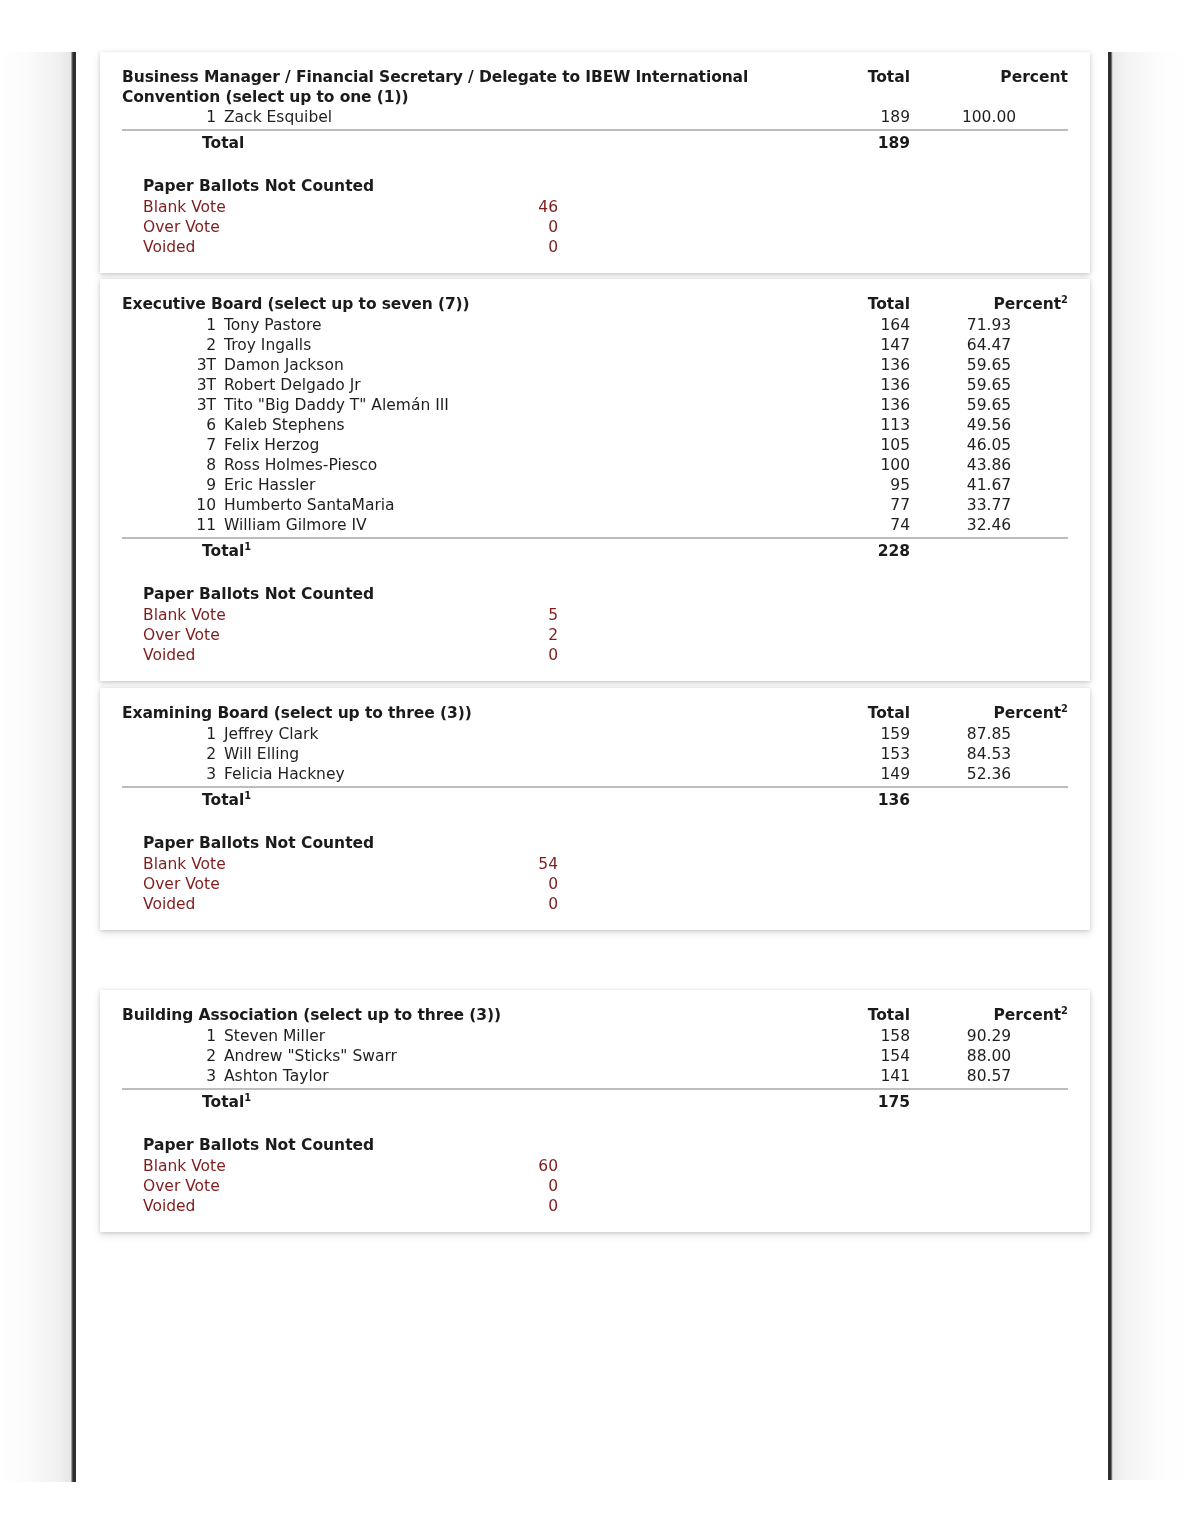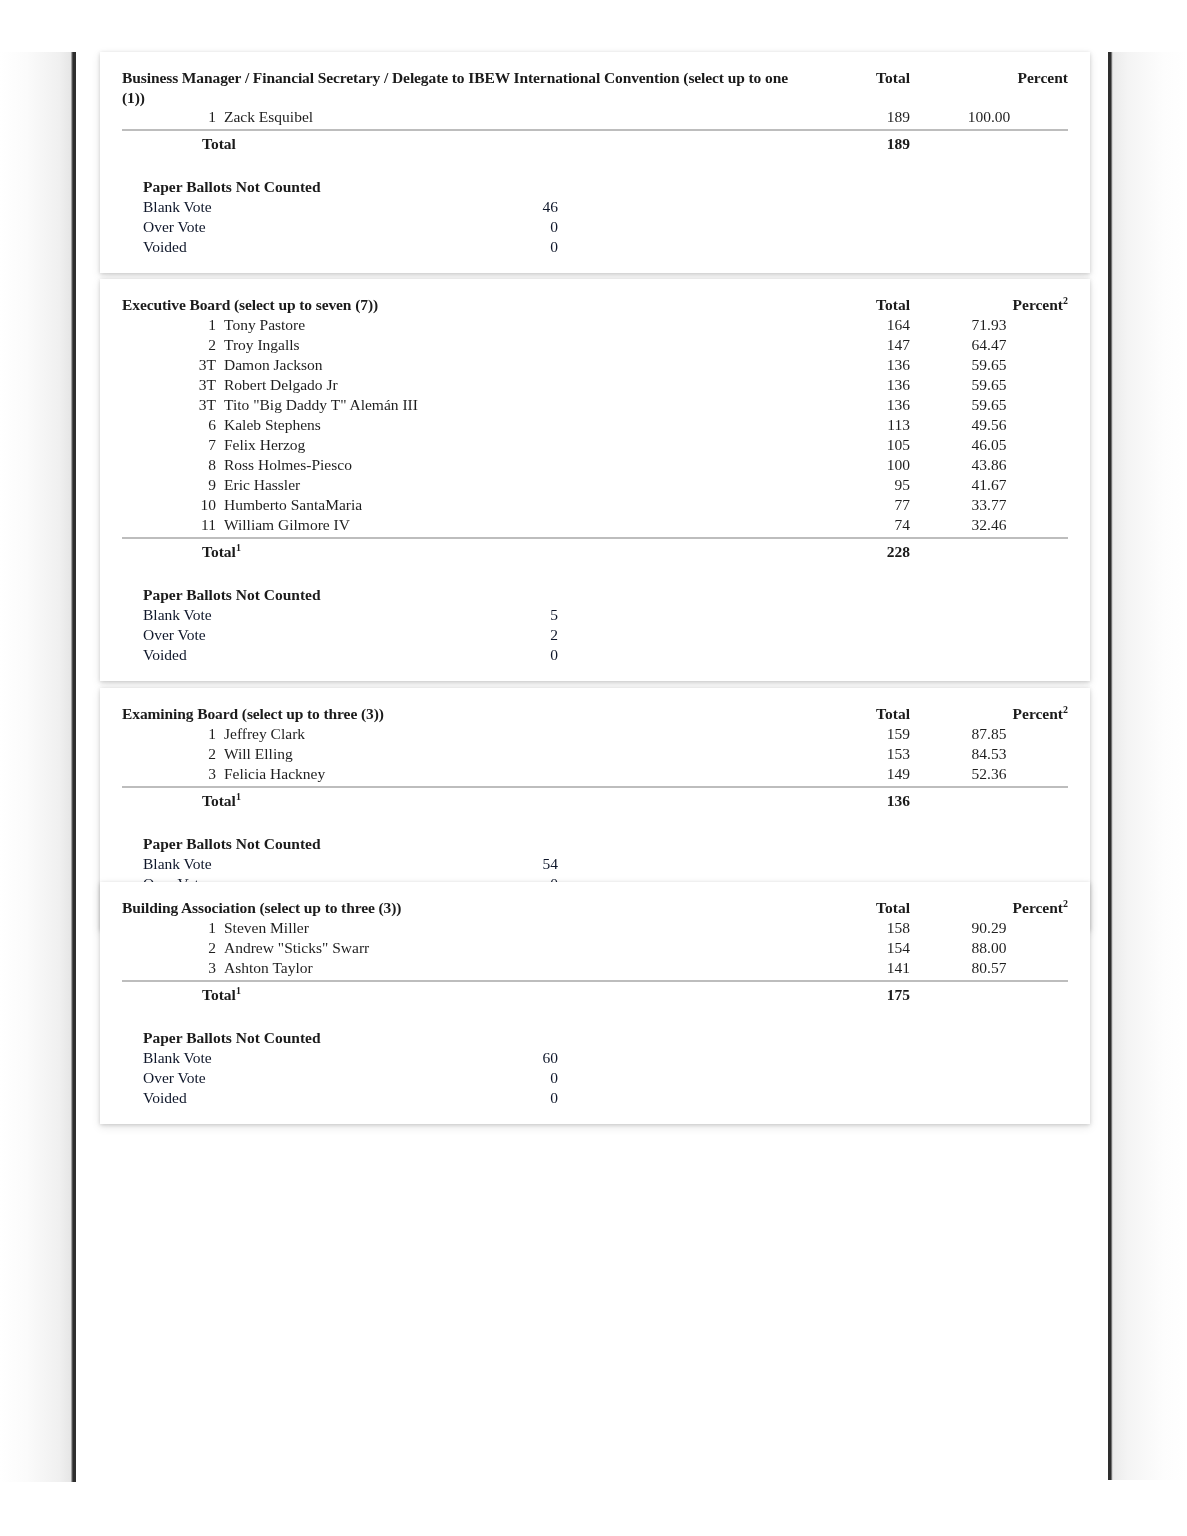--- a/index.html
+++ b/index.html
@@ -42,21 +42,20 @@
     background: linear-gradient(to right, #2e2e2e 0%, #2e2e2e 3.5%, #ebebeb 6%, #f4f4f4 25%, #fdfdfd 70%, #ffffff 100%);
   }
 
   #sheet {
     position: absolute;
     left: 76px;
     top: 0;
     width: 842px;
     height: 1536px;
     background: #ffffff;
-    font-family: Liberation Serif, serif;
   }
 
   .contest-card {
     position: absolute;
     left: 24px;
     width: 990px;
     background: #ffffff;
     box-shadow: 0 1px 4px rgba(0,0,0,0.16), 0 3px 9px rgba(0,0,0,0.10);
     box-sizing: border-box;
   }
@@ -170,21 +169,21 @@
     font-size: 15.5px;
     line-height: 21px;
     color: #1b1b1b;
   }
   .pbnc-table {
     border-collapse: collapse;
   }
   .pbnc-table td {
     font-size: 15.5px;
     line-height: 20px;
-    color: #0f172a;
+    color: #7f1d1d;
     padding: 0;
     white-space: nowrap;
   }
   td.p-label { width: 260px; text-align: left; }
   td.p-value { width: 155px; text-align: right; }
 </style>
 </head>
 <body>
 
 <div id="page-edge-left"></div>
@@ -389,21 +388,21 @@
                 </tr>
                 <tr>
                   <td class="p-label">Voided</td>
                   <td class="p-value">0</td>
                 </tr>
               </tbody>
             </table>
           </div>
         </div>
       </div>
-      <div class="contest-card" style="top: 882px;">
+      <div class="contest-card" style="top: 990px;">
         <div class="card-inner">
           <div class="contest-header">
             <div class="contest-title">Building Association (select up to three (3))</div>
             <div class="col-total-head">Total</div>
             <div class="col-pct-head"><span>Percent</span><sup>2</sup></div>
           </div>
           <table class="cand-table">
             <tbody>
               <tr>
                 <td class="c-rank">1</td>

